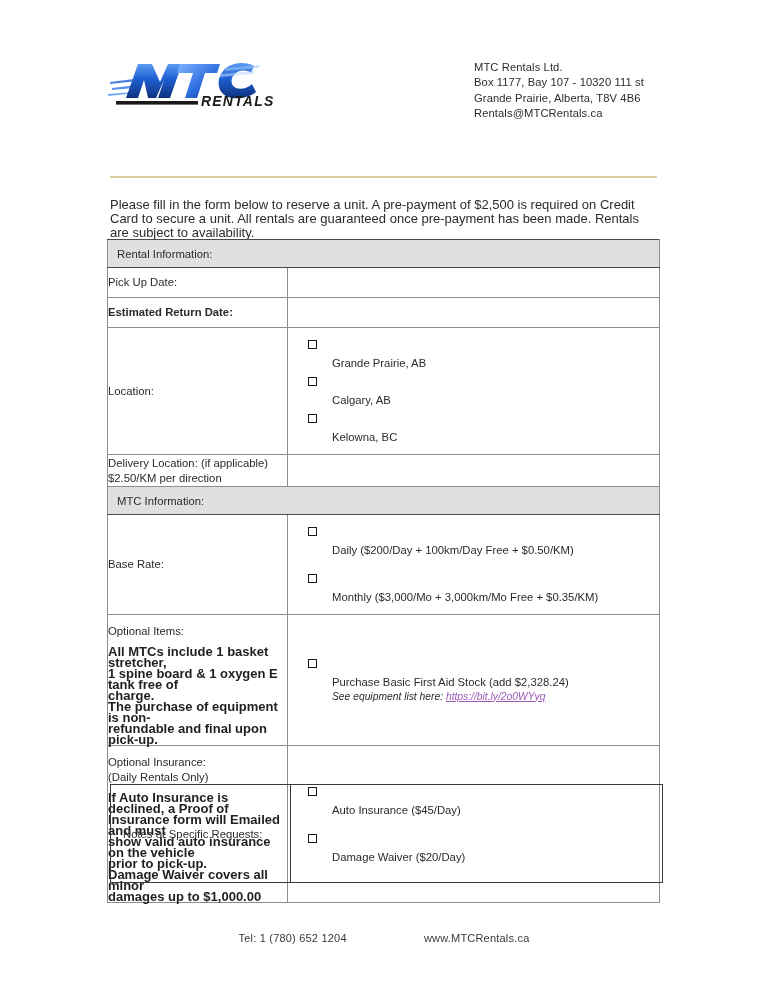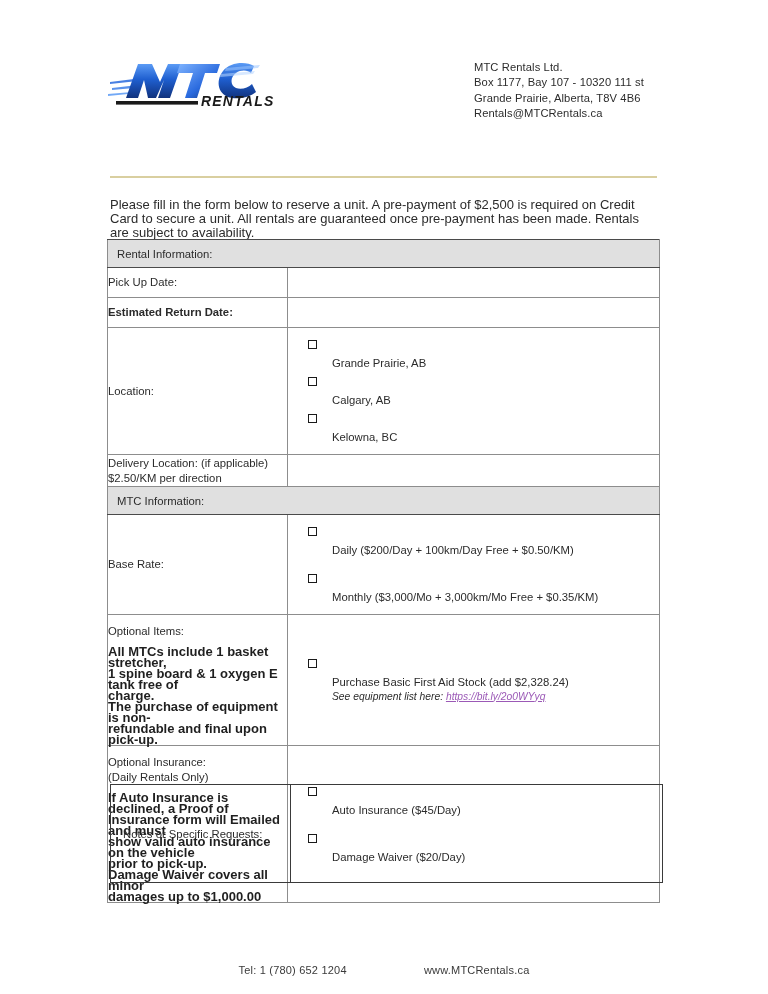--- a/index.html
+++ b/index.html
@@ -184,21 +184,21 @@
     height: 73px;
   }
   .notes-tbl .col-left { width: 180px; }
   .notes-tbl .col-right { width: 372px; }
   .notes-lbl { padding-left: 9px; color: #2b2b2b; }
 
   
   .footer {
     position: absolute;
     left: 0;
-    top: 964px;
+    top: 932px;
     width: 768px;
     text-align: center;
     font-size: 11px;
     color: #3a3a3a;
     letter-spacing: 0.2px;
   }
   .footer .tel { display: inline-block; }
   .footer .web { display: inline-block; margin-left: 74px; }
 </style>
 </head>

